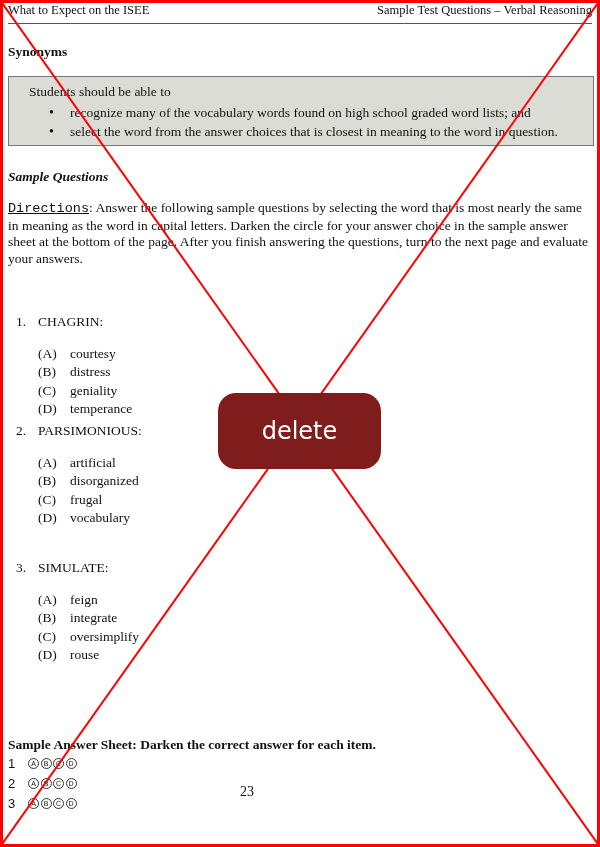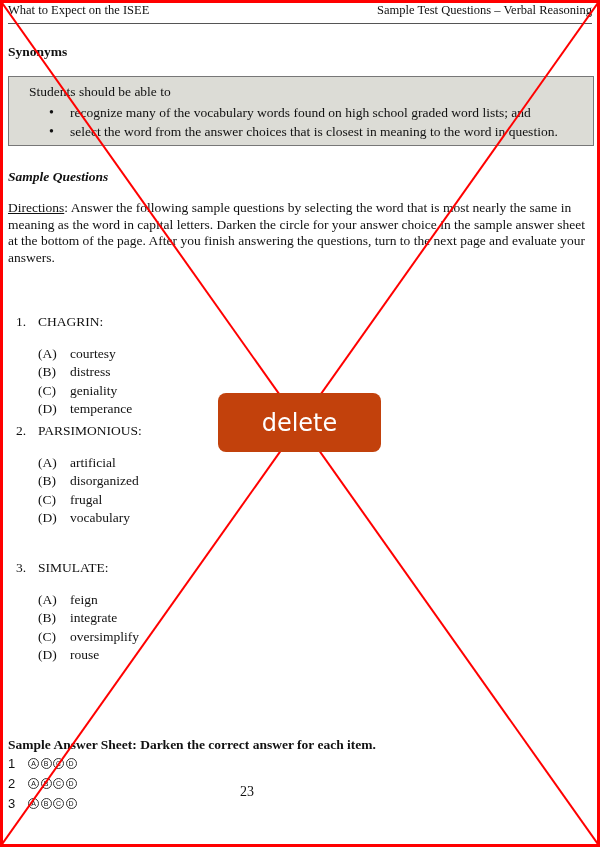--- a/index.html
+++ b/index.html
@@ -29,21 +29,21 @@
   }
 
   .sample-title {
     position: absolute; left: 8px; top: 169px; font-weight: bold; font-style: italic; font-size: 13.5px;
   }
 
   .directions {
     position: absolute; left: 8px; top: 200px; width: 584px;
     font-size: 13.5px; line-height: 16.5px;
   }
-  .directions .dir-label { text-decoration: underline; }
+  .directions .dir-label { text-decoration: underline; font-family: Liberation Mono, monospace; }
 
   .question { position: absolute; left: 16px; font-size: 13.5px; }
   .question .stem { display: flex; }
   .question .qnum { width: 22px; }
   .question .options { margin-top: 15px; margin-left: 22px; }
   .question .option { display: flex; line-height: 18.3px; }
   .question .opt-letter { width: 32px; }
 
   .answer-sheet { position: absolute; left: 8px; top: 737px; font-size: 13.5px; }
   .answer-sheet .as-title { font-weight: bold; }
@@ -59,22 +59,22 @@
   .page-number { position: absolute; left: 0; width: 494px; top: 784px; text-align: center; font-size: 14px; }
 
   
   .overlay-border {
     position: absolute; left: 0; top: 0; width: 600px; height: 847px;
     border: 3px solid #ff0000; pointer-events: none; z-index: 5;
   }
   .overlay-x { position: absolute; left: 0; top: 0; width: 600px; height: 847px; pointer-events: none; z-index: 4; }
 
   .delete-button {
-    position: absolute; left: 218px; top: 393px; width: 163px; height: 59px;
-    background: #c2410c; border-radius: 8px; color: #fff;
+    position: absolute; left: 218px; top: 393px; width: 163px; height: 76px;
+    background: #7f1d1d; border-radius: 18px; color: #fff;
     font-family: "DejaVu Sans", "Liberation Sans", sans-serif; font-size: 24px;
     display: flex; align-items: center; justify-content: center; z-index: 6; cursor: pointer;
   }
 </style>
 </head>
 <body>
 
 <div class="page">
 
   <div class="running-header">

